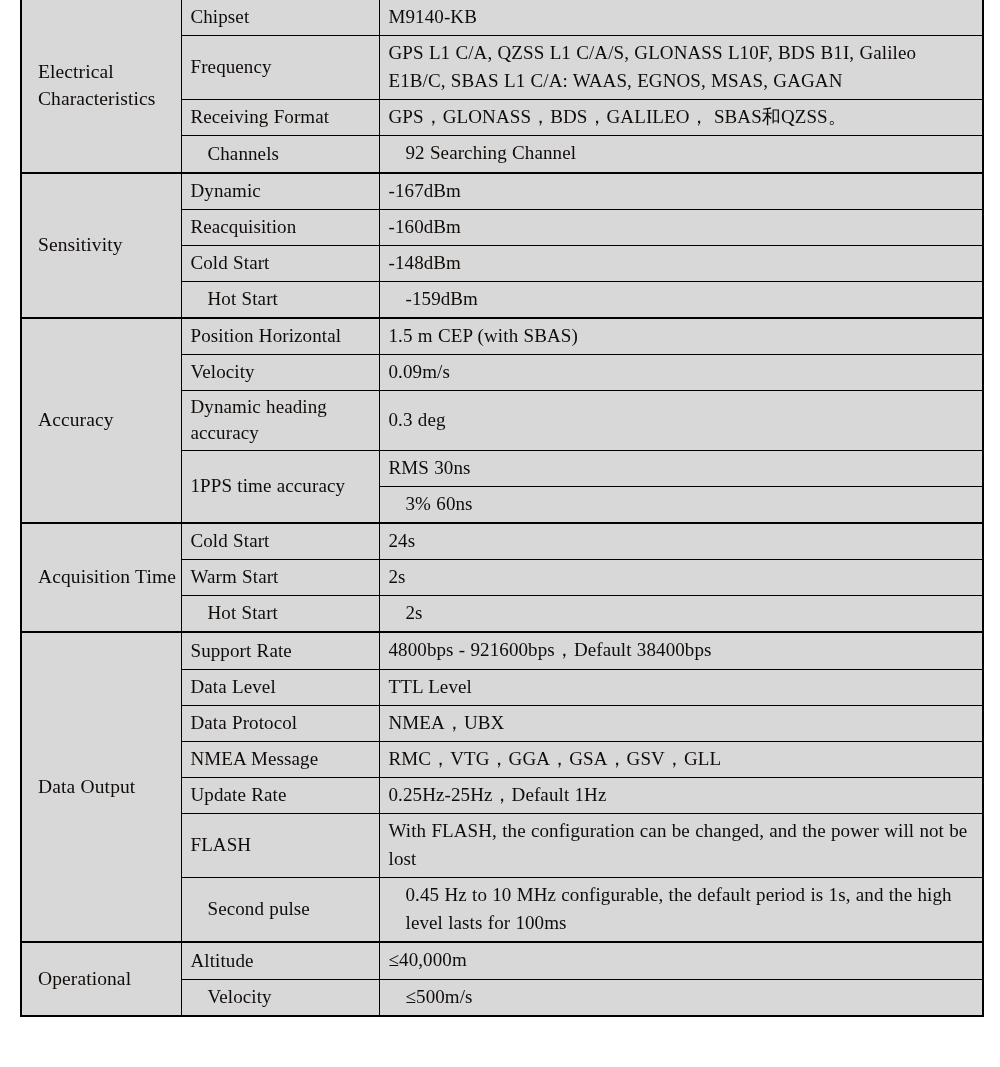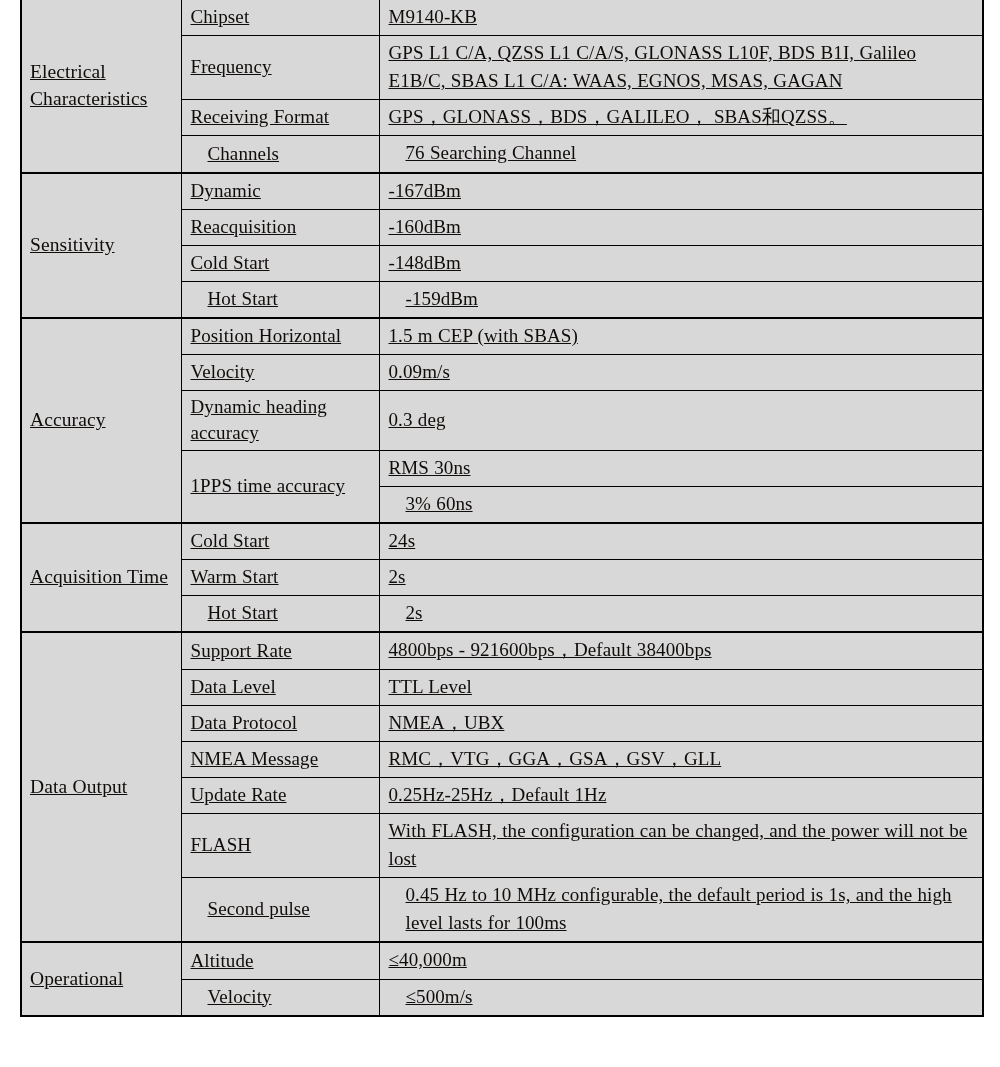--- a/index.html
+++ b/index.html
@@ -40,29 +40,28 @@
   table.spec td {
     background: #d8d8d8;
     border: 1px solid #000000;
     vertical-align: middle;
     padding: 3px 8px 4px 8px;
     font-size: 19.5px;
     line-height: 1.48;
     color: #100c0a;
     letter-spacing: 0.1px;
     word-spacing: 0.4px;
-    text-decoration: underline;
   }
   table.spec td.grp {
     border-left: 2px solid #000000;
     border-top: 2px solid #000000;
     border-bottom: 2px solid #000000;
     font-size: 19.5px;
     line-height: 1.42;
-    padding-left: 8px;
+    padding-left: 16px;
     padding-right: 4px;
   }
   table.spec td.k {
     font-size: 19px;
     line-height: 1.36;
     padding-left: 9px;
   }
   table.spec td.v {
     border-right: 2px solid #000000;
     font-size: 19px;
@@ -98,21 +97,21 @@
         <tr>
           <td class="k">Frequency</td>
           <td class="v">GPS L1 C/A, QZSS L1 C/A/S, GLONASS L10F, BDS B1I, Galileo E1B/C, SBAS L1 C/A: WAAS, EGNOS, MSAS, GAGAN</td>
         </tr>
         <tr>
           <td class="k">Receiving Format</td>
           <td class="v">GPS，GLONASS，BDS，GALILEO， SBAS和QZSS。</td>
         </tr>
         <tr class="grp-last">
           <td class="k">Channels</td>
-          <td class="v">76 Searching Channel</td>
+          <td class="v">92 Searching Channel</td>
         </tr>
 
         <tr class="grp-first">
           <td class="grp" rowspan="4">Sensitivity</td>
           <td class="k">Dynamic</td>
           <td class="v">-167dBm</td>
         </tr>
         <tr>
           <td class="k">Reacquisition</td>
           <td class="v">-160dBm</td>

